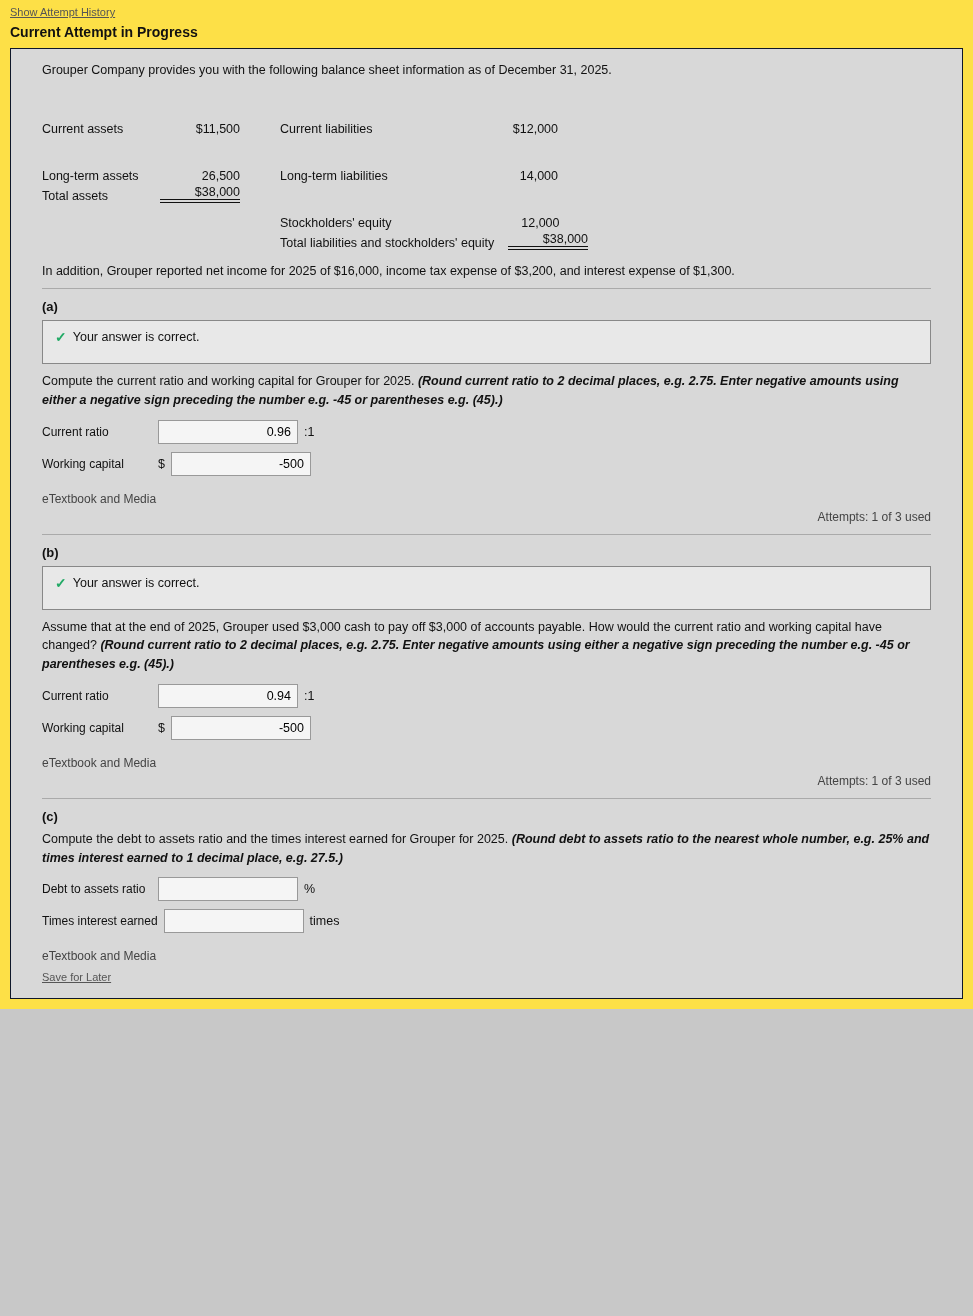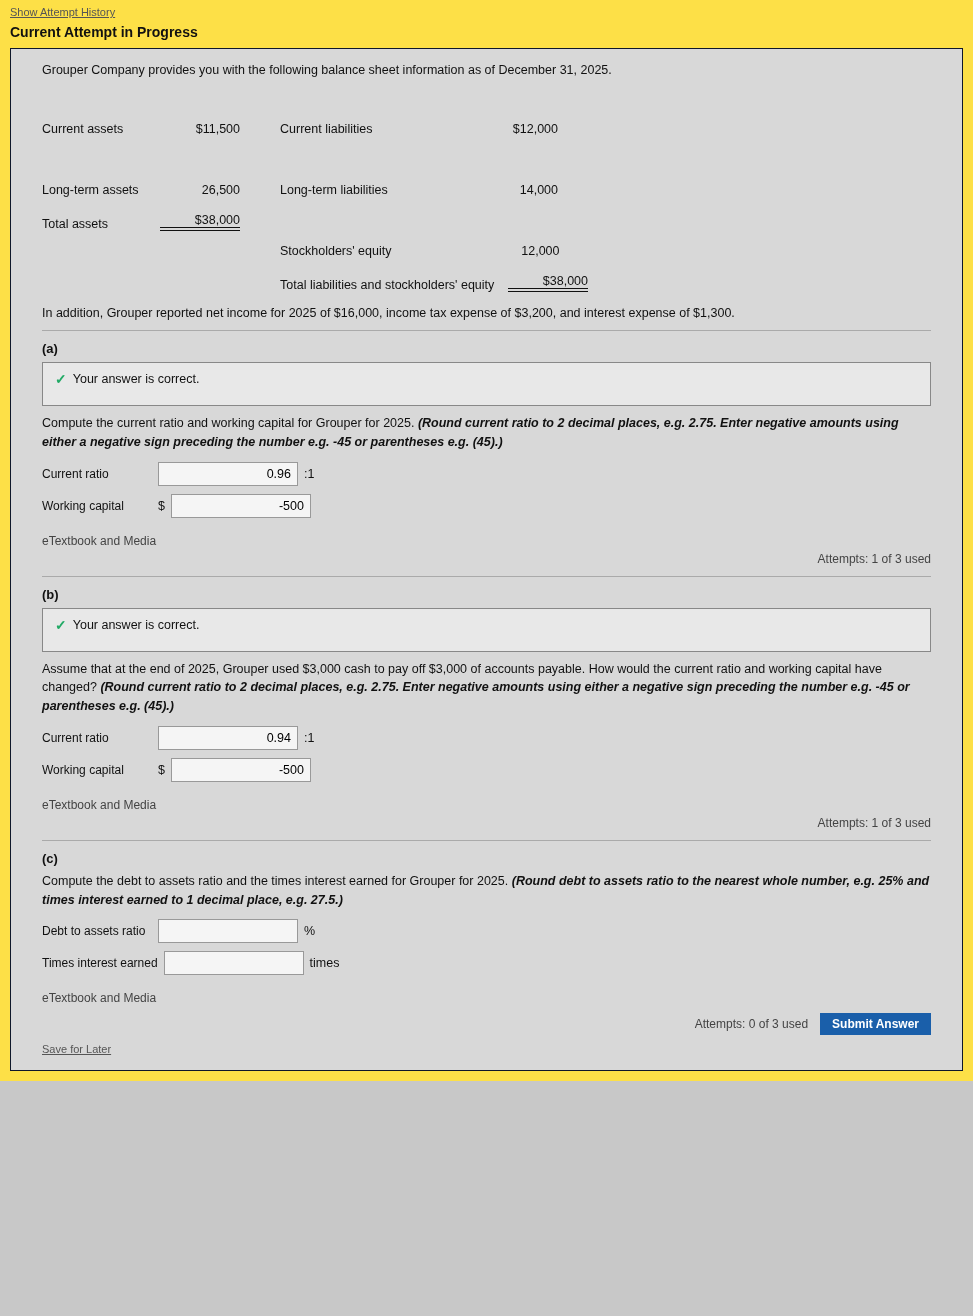--- a/index.html
+++ b/index.html
@@ -39,21 +39,21 @@
       margin-bottom: 14px;
     }
     .balance-sheet-table {
       display: flex;
       gap: 40px;
       margin-bottom: 14px;
     }
     .bs-left, .bs-right {
       display: flex;
       flex-direction: column;
-      gap: 16px;
+      gap: 2px;
     }
     .bs-row {
       display: flex;
       gap: 8px;
       align-items: flex-end;
       font-size: 12.5px;
     }
     .bs-label {
       min-width: 110px;
     }
@@ -312,22 +312,18 @@
       <span class="unit-label">%</span>
     </div>
     <div class="input-row">
       <span class="input-label">Times interest earned</span>
       <input class="answer-input times-input" type="text" value="" style="">
       <span class="unit-label">times</span>
     </div>
 
     <div class="etextbook-link">eTextbook and Media</div>
 
-    <div class="submit-row">
-      <span class="attempts-line" style="text-align:left; margin-top:0;">Attempts: 0 of 3 used</span>
-      <button class="submit-button">Submit Answer</button>
-    </div>
     <div style="margin-top:6px;">
       <a class="save-later-link">Save for Later</a>
     </div>
 
   </div>
 </div>
 
 </body></html>

